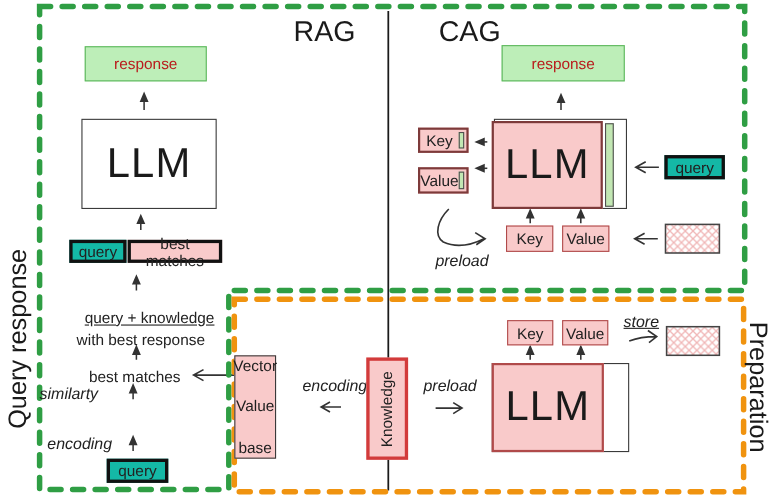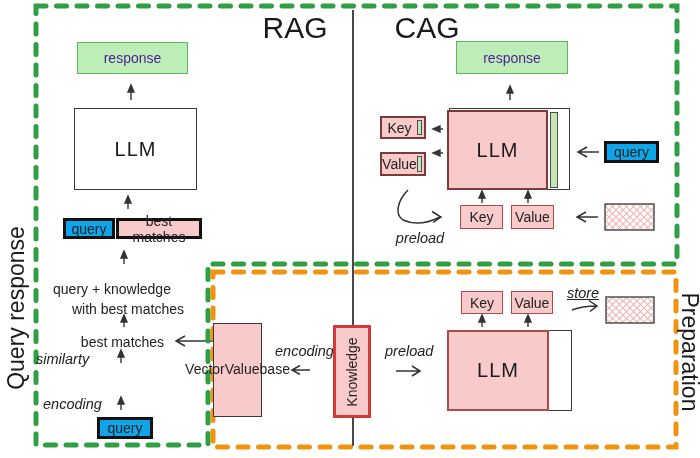--- a/index.html
+++ b/index.html
@@ -2,30 +2,30 @@
 <html><head>
 <meta charset="utf-8">
 <style>
   html,body{margin:0;padding:0;background:#ffffff;}
   #stage{
     position:relative;width:700px;height:458px;background:#ffffff;overflow:hidden;
     font-family:"Liberation Sans", sans-serif;color:#1d1d1d;
   }
   .abs{position:absolute;box-sizing:border-box;}
   .center{display:flex;align-items:center;justify-content:center;text-align:center;}
-  .title{font-size:30px;font-weight:400;color:#1a1a1a;}
+  .title{font-size:26px;font-weight:400;color:#1a1a1a;}
   .sidelabel{font-size:23px;color:#1a1a1a;white-space:nowrap;}
-  .gbox{background:#bdeeb8;border:1.5px solid #5db75d;font-size:14px;color:#4c1d95;}
+  .gbox{background:#bdeeb8;border:1.5px solid #5db75d;font-size:14px;color:#b91c1c;}
   .whitebox{background:#ffffff;border:1.5px solid #3a3a3a;}
-  .llmtext{font-size:20px;color:#1a1a1a;letter-spacing:1px;}
+  .llmtext{font-size:38px;color:#1a1a1a;letter-spacing:1px;}
   .pink{background:#f9caca;}
   .maroonb{border:2px solid #7d3a3a;}
   .redb{border:1.5px solid #b04a4a;}
   .knowb{border:3.5px solid #d23b3b;}
-  .blackb{border:3px solid #111111;background:#0ea5e9;}
+  .blackb{border:3px solid #111111;background:#14b8a6;}
   .blackb.pinkbg{background:#f9caca;}
   .lbl{font-size:14px;color:#222;}
   .flowtext{font-size:14px;color:#222;white-space:nowrap;}
   .handw{font-size:14.5px;font-style:italic;color:#222;white-space:nowrap;}
   .strip{position:absolute;background:#c2e7b3;border:1px solid #4f4f4f;box-sizing:border-box;}
   .rot-ccw{transform:rotate(-90deg);}
   .rot-cw{transform:rotate(90deg);}
   svg{position:absolute;left:0;top:0;}
 </style>
 </head>
@@ -118,22 +118,22 @@
   <div class="abs title center" style="left:255px;top:12px;width:80px;height:32px;">RAG</div>
   <div class="abs title center" style="left:363px;top:12px;width:80px;height:32px;margin-left:24px;">CAG</div>
 
   <div class="abs sidelabel center rot-ccw" style="left:-109px;top:295px;width:250px;height:26px;">Query response</div>
   <div class="abs sidelabel center rot-cw" style="left:610px;top:339px;width:160px;height:26px;">Preparation</div>
 
   <div class="abs gbox center" style="left:77px;top:42px;width:111px;height:32px;">response</div>
   <div class="abs whitebox center llmtext" style="left:74px;top:108px;width:123px;height:82px;">LLM</div>
   <div class="abs blackb center lbl" style="left:63px;top:218px;width:52px;height:21px;">query</div>
   <div class="abs blackb pinkbg center lbl" style="left:116px;top:218px;width:86px;height:21px;">best matches</div>
-  <div class="abs flowtext center" style="left:42px;top:281px;width:140px;">query + knowledge</div>
-  <div class="abs flowtext center" style="left:58px;top:301px;width:140px;">with best matches</div>
+  <div class="abs flowtext center" style="left:66px;top:281px;width:140px;text-decoration:underline;">query + knowledge</div>
+  <div class="abs flowtext center" style="left:58px;top:301px;width:140px;">with best response</div>
   <div class="abs flowtext center" style="left:75px;top:334px;width:95px;">best matches</div>
   <div class="abs handw" style="left:36px;top:351px;">similarty</div>
   <div class="abs handw" style="left:43px;top:396px;">encoding</div>
   <div class="abs blackb center lbl" style="left:97px;top:417px;width:56px;height:22px;">query</div>
 
   <div class="abs gbox center" style="left:456px;top:41px;width:112px;height:33px;">response</div>
   <div class="abs whitebox" style="left:449px;top:108px;width:121px;height:82px;"></div>
   <div class="abs pink maroonb center llmtext" style="left:447px;top:110px;width:101px;height:80px;">LLM</div>
   <div class="abs strip" style="left:550px;top:112px;width:8px;height:76px;"></div>
 
@@ -152,21 +152,21 @@
   <div class="abs pink redb center lbl" style="left:511px;top:205px;width:43px;height:24px;">Value</div>
   <div class="abs handw center" style="left:394px;top:230px;width:52px;">preload</div>
 
   <div class="abs pink redb center lbl" style="left:461px;top:291px;width:42px;height:23px;">Key</div>
   <div class="abs pink redb center lbl" style="left:511px;top:291px;width:42px;height:23px;">Value</div>
   <div class="abs handw center" style="left:563px;top:285px;width:40px;text-decoration:underline;">store</div>
 
   <div class="abs whitebox" style="left:447px;top:330px;width:125px;height:81px;"></div>
   <div class="abs pink redb center llmtext" style="left:447px;top:330px;width:102px;height:81px;border-width:2px;">LLM</div>
 
-  <div class="abs pink center" style="left:213px;top:323px;width:49px;height:94px;border:1.5px solid #3a3a3a;flex-direction:row;font-size:14px;line-height:1.25;">
+  <div class="abs pink center" style="left:213px;top:323px;width:38px;height:94px;border:1.5px solid #3a3a3a;flex-direction:column;font-size:14px;line-height:1.25;justify-content:space-between;">
     <span>Vector</span>
     <span>Value</span>
     <span>base</span>
   </div>
 
   <div class="abs handw" style="left:275px;top:343px;">encoding</div>
 
   <div class="abs pink knowb center" style="left:333px;top:325px;width:38px;height:93px;">
     <span class="rot-ccw" style="white-space:nowrap;font-size:14px;color:#222;">Knowledge</span>
   </div>

